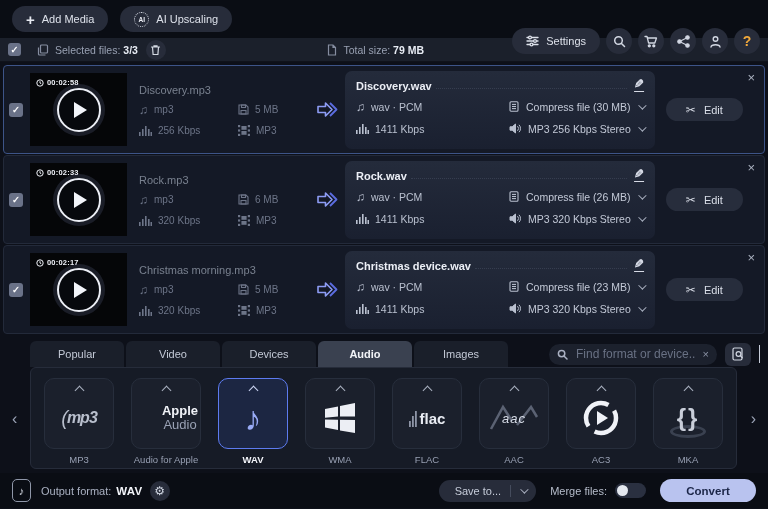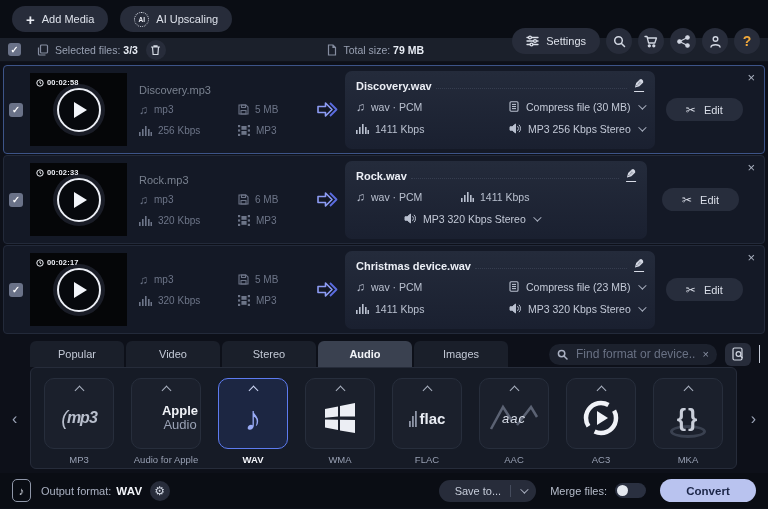--- a/index.html
+++ b/index.html
@@ -429,20 +429,32 @@
         <div class="oname">
           <span>Rock.wav</span>
           <span class="dots"></span>
           <span class="pencil">✎</span>
         </div>
         <div class="ometa">
           <div class="mi">
               <span class="nico">♫</span>
               <span>wav · PCM</span>
             </div>
+          <div class="osel">
+            <span>
+                <svg width="10" height="11" viewBox="0 0 10 11" fill="none" stroke="#b9c0cf" stroke-width="1.1">
+                  <rect x="1" y="0.8" width="8" height="9.4" rx="1"></rect>
+                  <line x1="3" y1="3.4" x2="7" y2="3.4"></line>
+                  <line x1="3" y1="5.5" x2="7" y2="5.5"></line>
+                  <line x1="3" y1="7.6" x2="7" y2="7.6"></line>
+                </svg>
+              </span>
+            <span>Compress file (26 MB)</span>
+            <span class="chev"></span>
+          </div>
           <div class="mi">
             <span>
                 <svg width="13" height="11" viewBox="0 0 13 11" fill="#b9c0cf">
                   <rect x="0" y="7" width="1.6" height="4"></rect>
                   <rect x="3" y="4" width="1.6" height="7"></rect>
                   <rect x="6" y="1" width="1.6" height="10"></rect>
                   <rect x="9" y="4" width="1.6" height="7"></rect>
                   <rect x="11.5" y="7" width="1.5" height="4"></rect>
                 </svg>
               </span>
@@ -481,20 +493,21 @@
                 <path d="M4 2.2 v1.8 l1.3 0.8"></path>
               </svg>
           </span>
           <span>00:02:17</span>
         </div>
         <div class="play">
             <span class="tri"></span>
           </div>
       </div>
       <div class="src">
+        <div class="fname">Christmas morning.mp3</div>
         <div class="meta">
           <div class="mi">
               <span class="nico">♫</span>
               <span>mp3</span>
             </div>
           <div class="mi">
             <span>
                 <svg width="11" height="11" viewBox="0 0 11 11" fill="none" stroke="#6d7588" stroke-width="1.1">
                   <path d="M1 1 h7 l2 2 v7 h-9 z"></path>
                   <rect x="3" y="6.5" width="5" height="3.5"></rect>
@@ -591,21 +604,21 @@
           <span>Edit</span>
         </button>
       </div>
       <span class="xclose">×</span>
     </div>
   </div>
 
   <div class="tabsbar">
     <div class="tab">Popular</div>
     <div class="tab">Video</div>
-    <div class="tab">Stereo</div>
+    <div class="tab">Devices</div>
     <div class="tab active">Audio</div>
     <div class="tab">Images</div>
     <div class="searchpill">
       <span>
         <svg width="11" height="11" viewBox="0 0 11 11" fill="none" stroke="#aab1c2" stroke-width="1.5" stroke-linecap="round">
             <circle cx="4.6" cy="4.6" r="3.2"></circle>
             <line x1="7.2" y1="7.2" x2="10" y2="10"></line>
           </svg>
       </span>
       <input type="text" placeholder="Find format or device..." style="">

